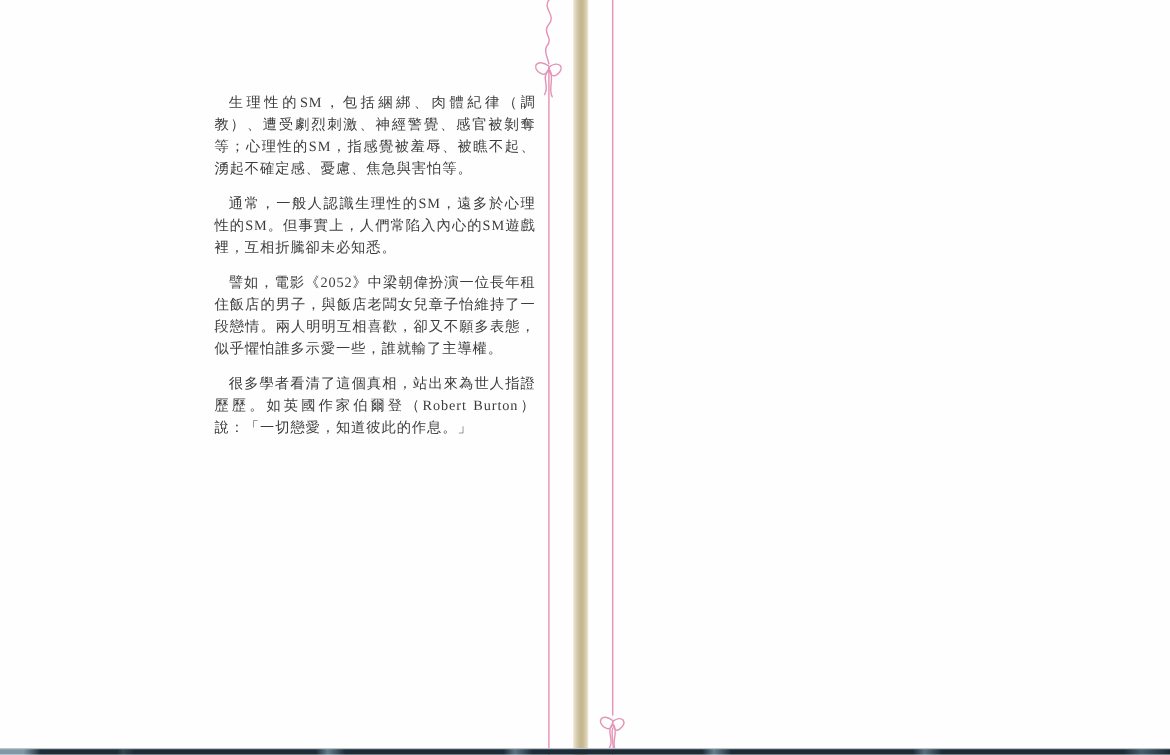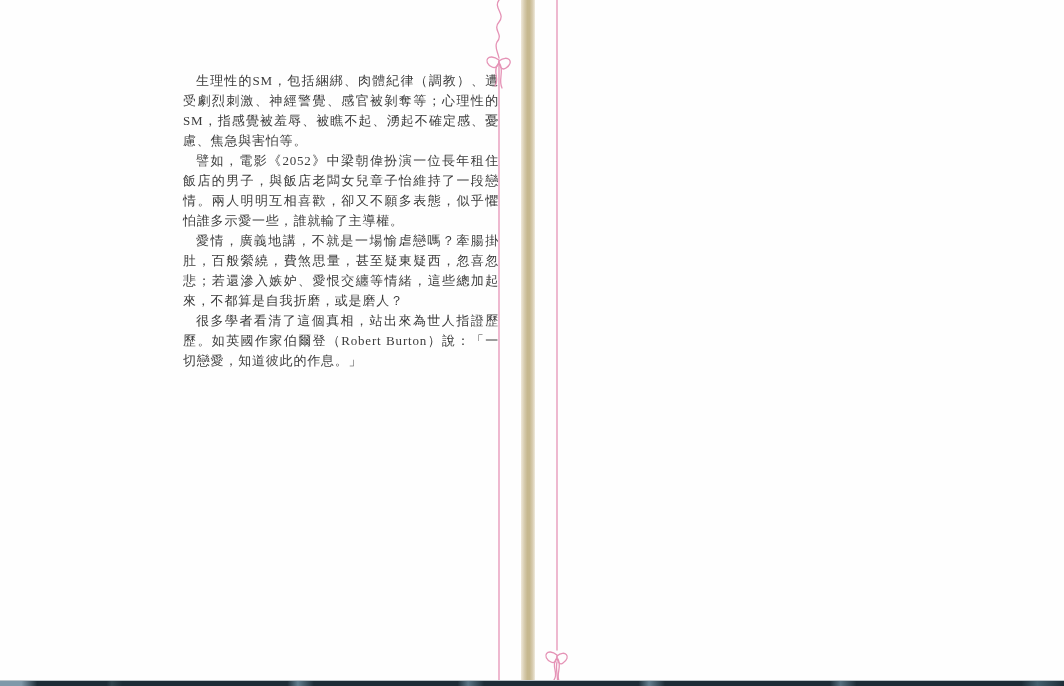--- a/index.html
+++ b/index.html
@@ -12,21 +12,21 @@
   .page{position:absolute;top:0;bottom:0;background:#fefefe;}
   .page-left{left:0;width:521px;}
   .page-right{left:535px;right:0;}
   .spine{
     position:absolute;left:521px;top:0;width:14px;height:686px;
     background:linear-gradient(90deg,#efe9da 0%,#d8cdb1 22%,#c6b88f 45%,#c6b88f 62%,#dacfb5 85%,#f0ebdd 100%);
   }
   .text-col{position:absolute;}
   .page-left .text-col{left:183px;top:71px;width:316px;}
   .text-col p{
-    margin:0;text-indent:1em;
+    margin:12px;text-indent:1em;
     font-size:13px;line-height:20px;letter-spacing:0.8px;
     color:#3c3c3c;text-align:justify;
   }
   .thread{position:absolute;top:0;height:686px;pointer-events:none;}
   .thread-left{left:484px;width:36px;}
   .thread-right{left:544px;width:36px;}
   .thread path{fill:none;stroke:#e593b6;stroke-width:1.3;stroke-linecap:round;}
   .bottom-bar{
     position:absolute;left:0;right:0;bottom:0;height:5px;
     border-top:1px solid #bcc5ca;
@@ -41,22 +41,22 @@
   }
 </style>
 </head>
 <body>
 
 <div class="spread">
 
   <section class="page page-left">
     <div class="text-col">
       <p>生理性的SM，包括綑綁、肉體紀律（調教）、遭受劇烈刺激、神經警覺、感官被剝奪等；心理性的SM，指感覺被羞辱、被瞧不起、湧起不確定感、憂慮、焦急與害怕等。</p>
+      <p>通常，一般人認識生理性的SM，遠多於心理性的SM。但事實上，人們常陷入內心的SM遊戲裡，互相折騰卻未必知悉。</p>
       <p>譬如，電影《2052》中梁朝偉扮演一位長年租住飯店的男子，與飯店老闆女兒章子怡維持了一段戀情。兩人明明互相喜歡，卻又不願多表態，似乎懼怕誰多示愛一些，誰就輸了主導權。</p>
-      <p>愛情，廣義地講，不就是一場愉虐戀嗎？牽腸掛肚，百般縈繞，費煞思量，甚至疑東疑西，忽喜忽悲；若還滲入嫉妒、愛恨交纏等情緒，這些總加起來，不都算是自我折磨，或是磨人？</p>
       <p>很多學者看清了這個真相，站出來為世人指證歷歷。如英國作家伯爾登（Robert Burton）說：「一切戀愛，知道彼此的作息。」</p>
     </div>
   </section>
 
   <div class="spine"></div>
 
   <section class="page page-right">
     
   </section>
 

